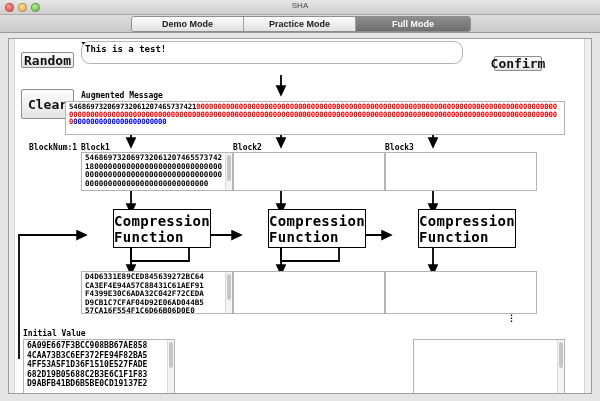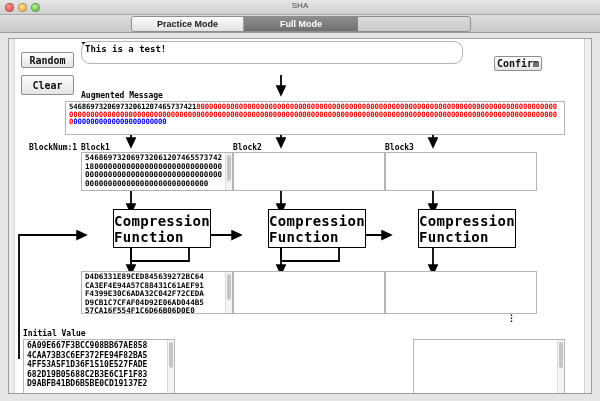--- a/index.html
+++ b/index.html
@@ -75,21 +75,21 @@
   }
   .panel-scroll-left {
     position: absolute; left: 0; top: 0; width: 6px; height: 100%;
     background: #ececec; border-right: 1px solid #d9d9d9;
   }
 
   
   .btn {
     position: absolute;
     font-family: "DejaVu Sans Mono", monospace;
-    font-weight: bold; font-size: 10px; color: #111;
+    font-weight: bold; font-size: 13px; color: #111;
     background: linear-gradient(#fdfdfd, #e4e4e4);
     border: 1px solid #8d8d8d; border-radius: 2px;
     display: flex; align-items: center; justify-content: center;
     cursor: default;
   }
   .lbl {
     position: absolute;
     font-family: "DejaVu Sans Mono", monospace;
     font-weight: bold; font-size: 8px; color: #000;
     white-space: nowrap;
@@ -157,20 +157,21 @@
     <div class="traffic">
       <div class="tl red"></div>
       <div class="tl yellow"></div>
       <div class="tl green"></div>
     </div>
     <div class="win-title">SHA</div>
   </div>
 
   <div class="tabbar">
     <div class="tabstrip" style="width:340px;">
+      <div class="tab" style="width:112px;">Demo Mode</div>
       <div class="tab" style="width:112px;">Practice Mode</div>
       <div class="tab sel" style="width:114px;">Full Mode</div>
     </div>
   </div>
 
   <div class="panel">
     <div class="panel-scroll-left"></div>
     <div class="panel-scroll"></div>
 
     <svg class="wires" viewBox="0 0 584 356">
@@ -199,21 +200,21 @@
       <line x1="272" y1="209" x2="272" y2="231" stroke="#000" stroke-width="1.8" marker-end="url(#ah)"></line>
 
       <polyline points="272,209 272,222 330,222 330,196 378,196" fill="none" stroke="#000" stroke-width="1.8" marker-end="url(#ah)"></polyline>
 
       <line x1="424" y1="209" x2="424" y2="231" stroke="#000" stroke-width="1.8" marker-end="url(#ah)"></line>
 
       <line x1="500" y1="304" x2="500" y2="314" stroke="#000" stroke-width="1.8" marker-end="url(#ah)"></line>
     </svg>
 
     <div class="btn" style="left:12px; top:13px; width:53px; height:16px;">Random</div>
-    <div class="btn" style="left:12px; top:36px; width:53px; height:20px;">Clear</div>
+    <div class="btn" style="left:12px; top:50px; width:53px; height:30px;">Clear</div>
     <div class="btn" style="left:485px; top:17px; width:48px; height:15px;">Confirm</div>
 
     <div class="lbl" style="left:72px; top:3px;">Input Message</div>
     <div class="field" style="left:72px; top:2px; width:382px; height:23px;border-radius:9px;">
       <div class="field-text" style="font-size:9px; line-height:12px;">This is a test!</div>
     </div>
 
     <div class="lbl" style="left:72px; top:52px;">Augmented Message</div>
     <div class="field" style="left:56px; top:62px; width:500px; height:34px;">
       <div class="field-text" style="right:3px; line-height:7.7px; font-size:7.3px; letter-spacing:-0.15px;"><span class="seg-black">546869732069732061207465737421</span><span class="seg-red">800000000000000000000000000000000000000000000000000000000000000000000000000000000000000000000000000000000000000000000000000000000000000000000000000000000000000000000000000000000000000000000000000000000</span><span class="seg-blue">0000000000000000000000</span></div>

